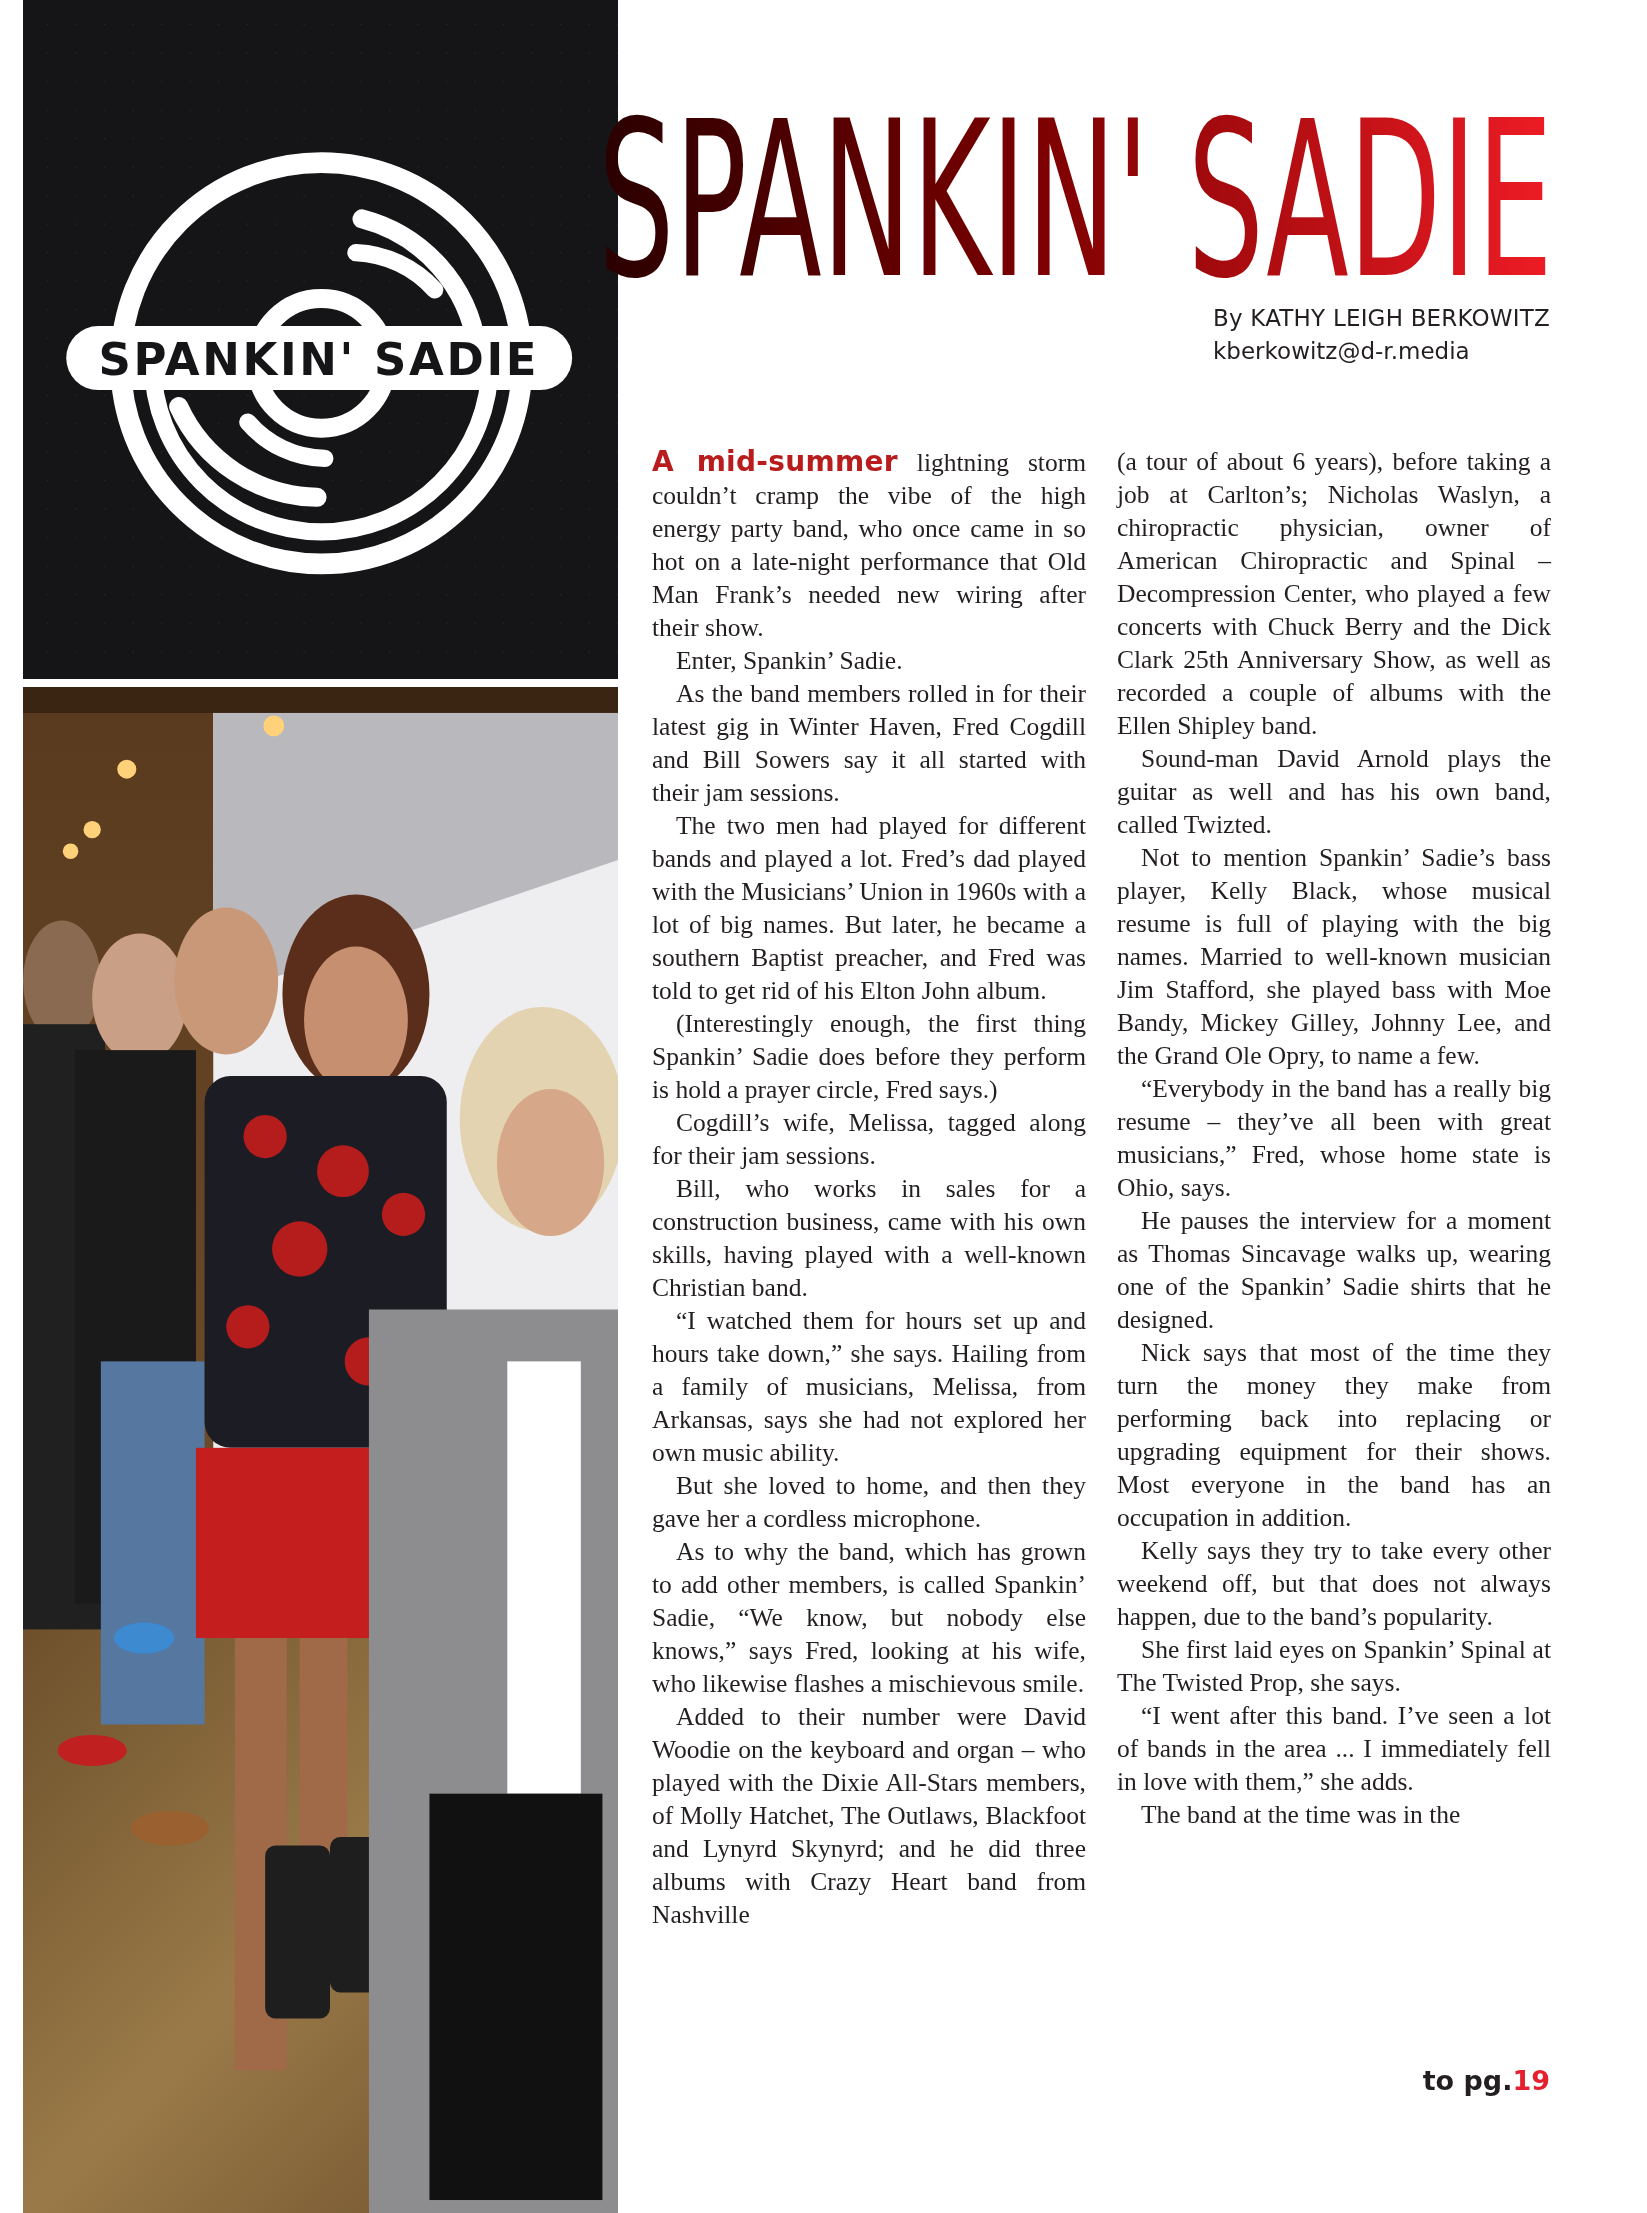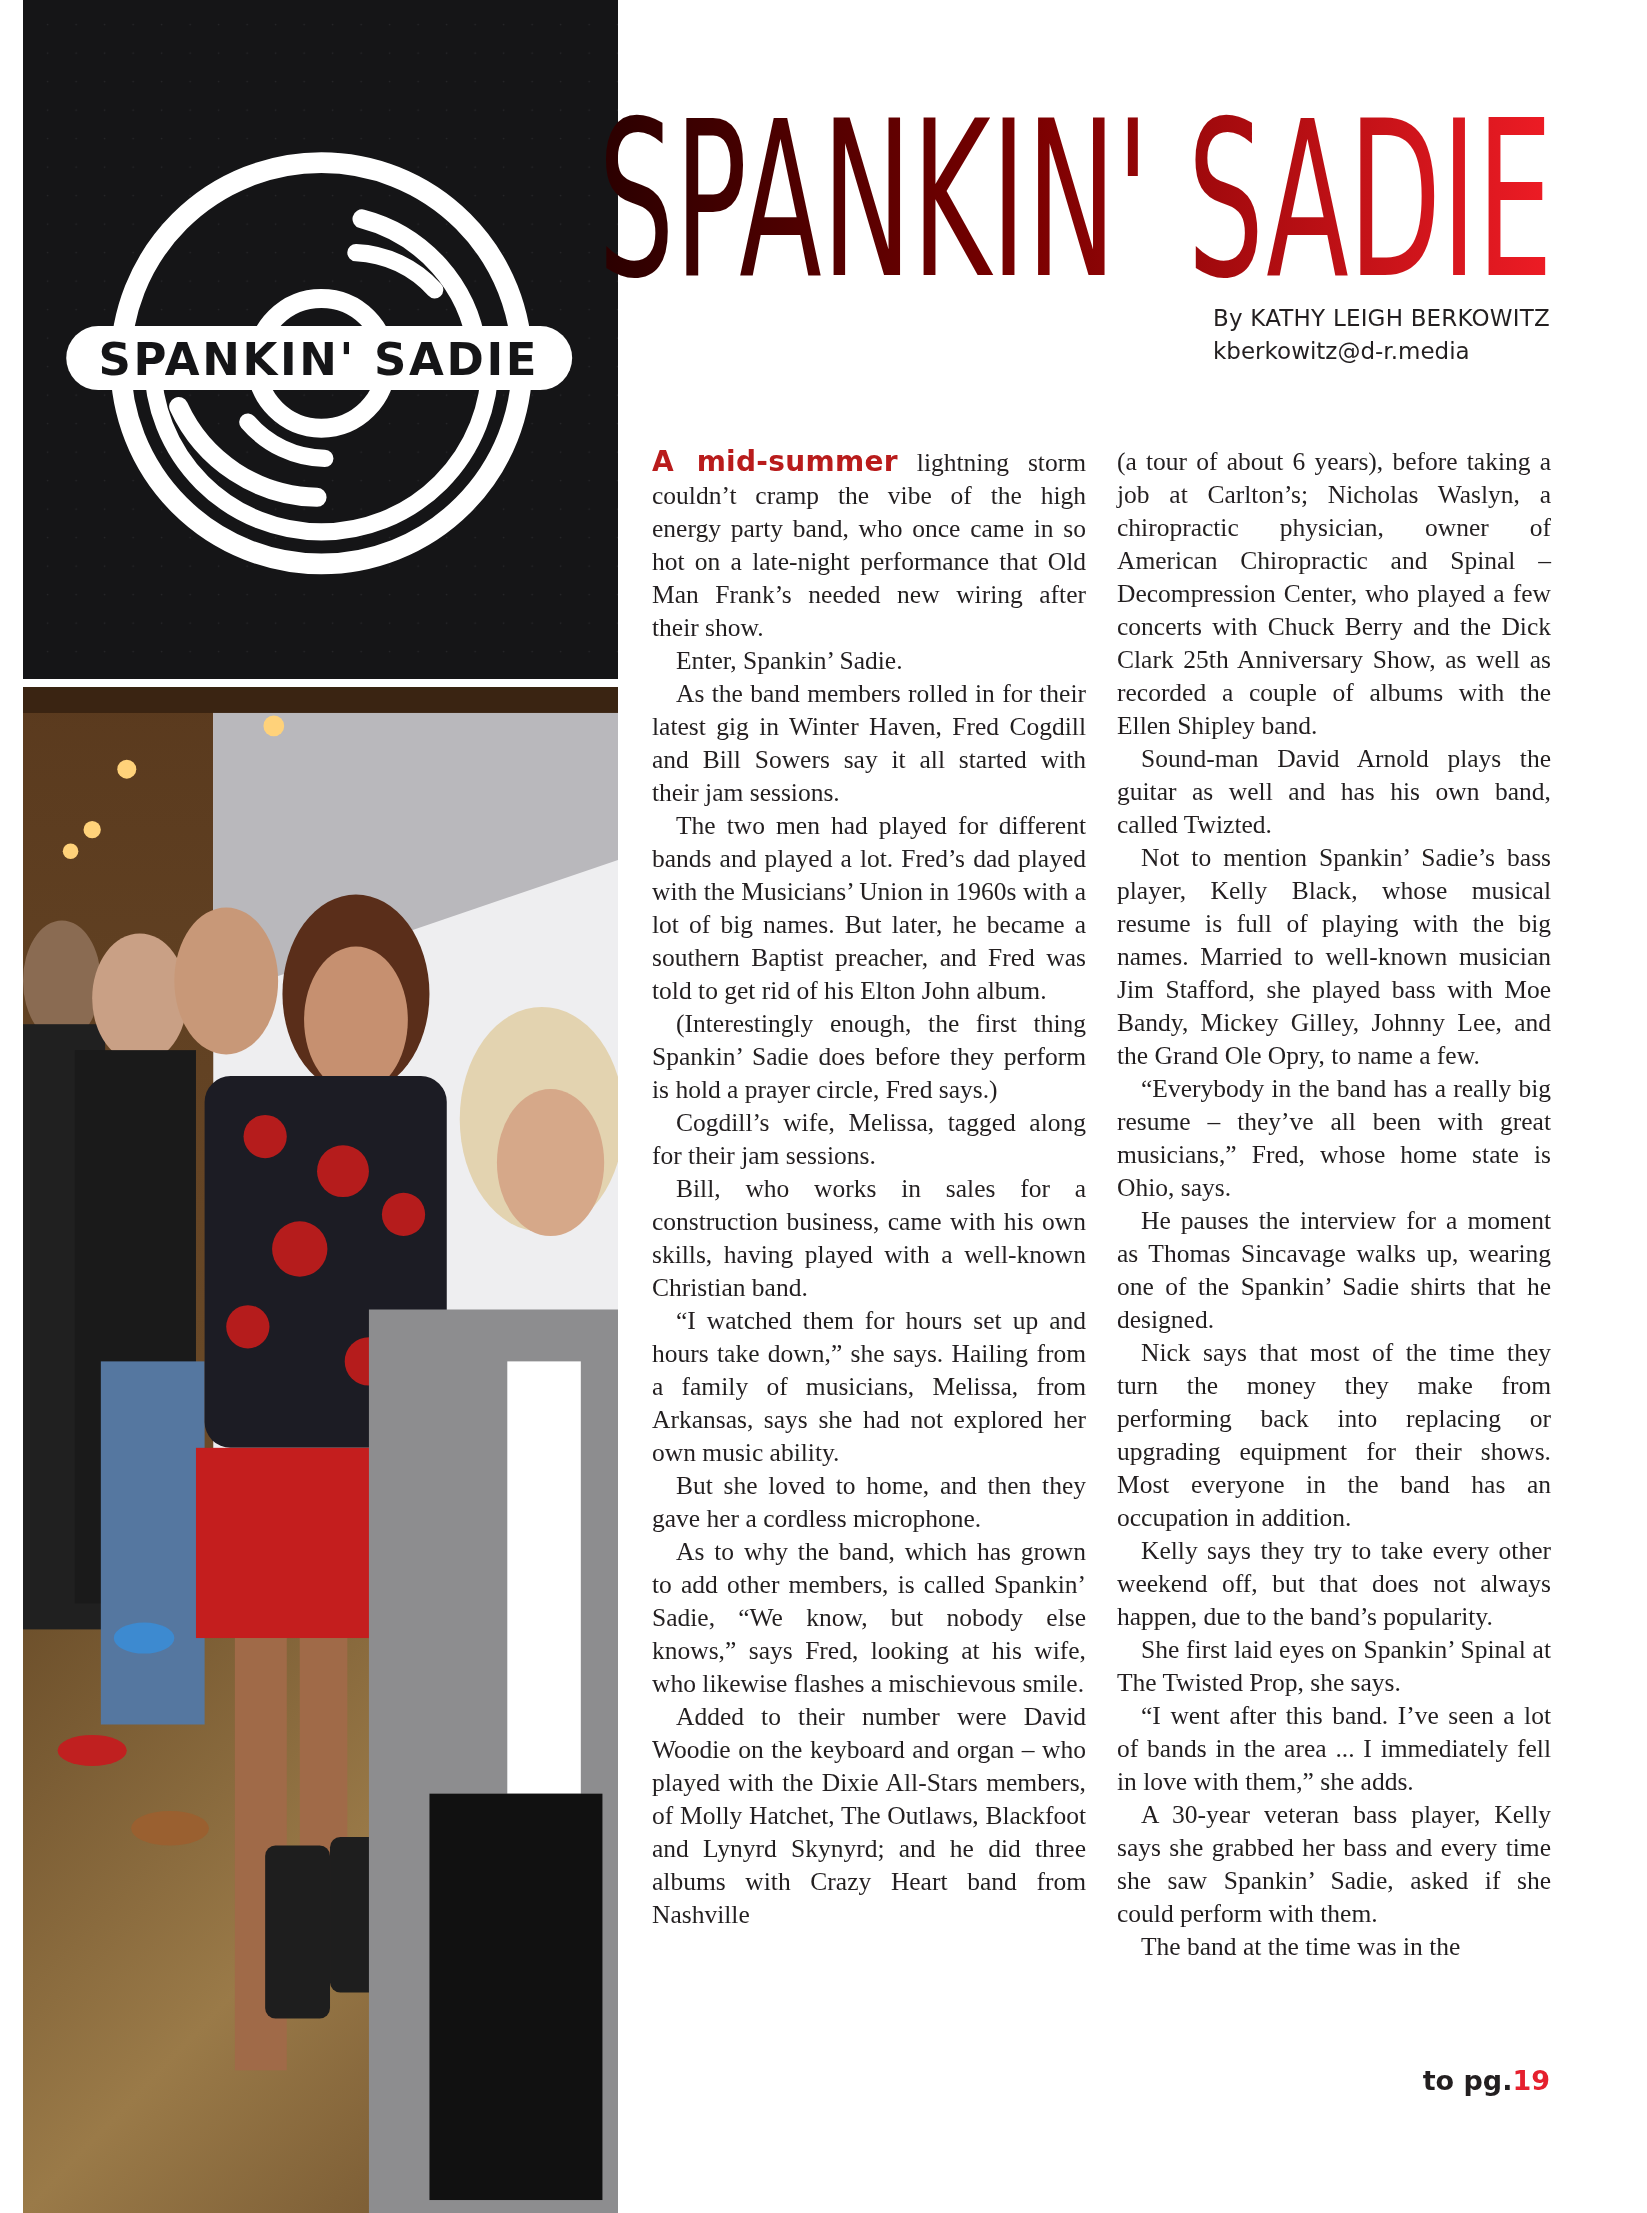--- a/index.html
+++ b/index.html
@@ -151,20 +151,19 @@
 <div class="col col2">
   <p class="noindent">(a tour of about 6 years), before taking a job at Carlton’s; Nicholas Waslyn, a chiropractic physician, owner of American Chiropractic and Spinal – Decompression Center, who played a few concerts with Chuck Berry and the Dick Clark 25th Anniversary Show, as well as recorded a couple of albums with the Ellen Shipley band.</p>
   <p>Sound-man David Arnold plays the guitar as well and has his own band, called Twizted.</p>
   <p>Not to mention Spankin’ Sadie’s bass player, Kelly Black, whose musical resume is full of playing with the big names. Married to well-known musician Jim Stafford, she played bass with Moe Bandy, Mickey Gilley, Johnny Lee, and the Grand Ole Opry, to name a few.</p>
   <p>“Everybody in the band has a really big resume – they’ve all been with great musicians,” Fred, whose home state is Ohio, says.</p>
   <p>He pauses the interview for a moment as Thomas Sincavage walks up, wearing one of the Spankin’ Sadie shirts that he designed.</p>
   <p>Nick says that most of the time they turn the money they make from performing back into replacing or upgrading equipment for their shows. Most everyone in the band has an occupation in addition.</p>
   <p>Kelly says they try to take every other weekend off, but that does not always happen, due to the band’s popularity.</p>
   <p>She first laid eyes on Spankin’ Spinal at The Twisted Prop, she says.</p>
   <p>“I went after this band. I’ve seen a lot of bands in the area ... I immediately fell in love with them,” she adds.</p>
-  <p>A 30-year veteran bass player, Kelly says she grabbed her bass and every time she saw Spankin’ Sadie, asked if she could perform with them.</p>
   <p>The band at the time was in the</p>
 </div>
 
 <div class="jump">
   <span>to pg.</span><span class="pg">19</span>
 </div>
 
 
 </body></html>

